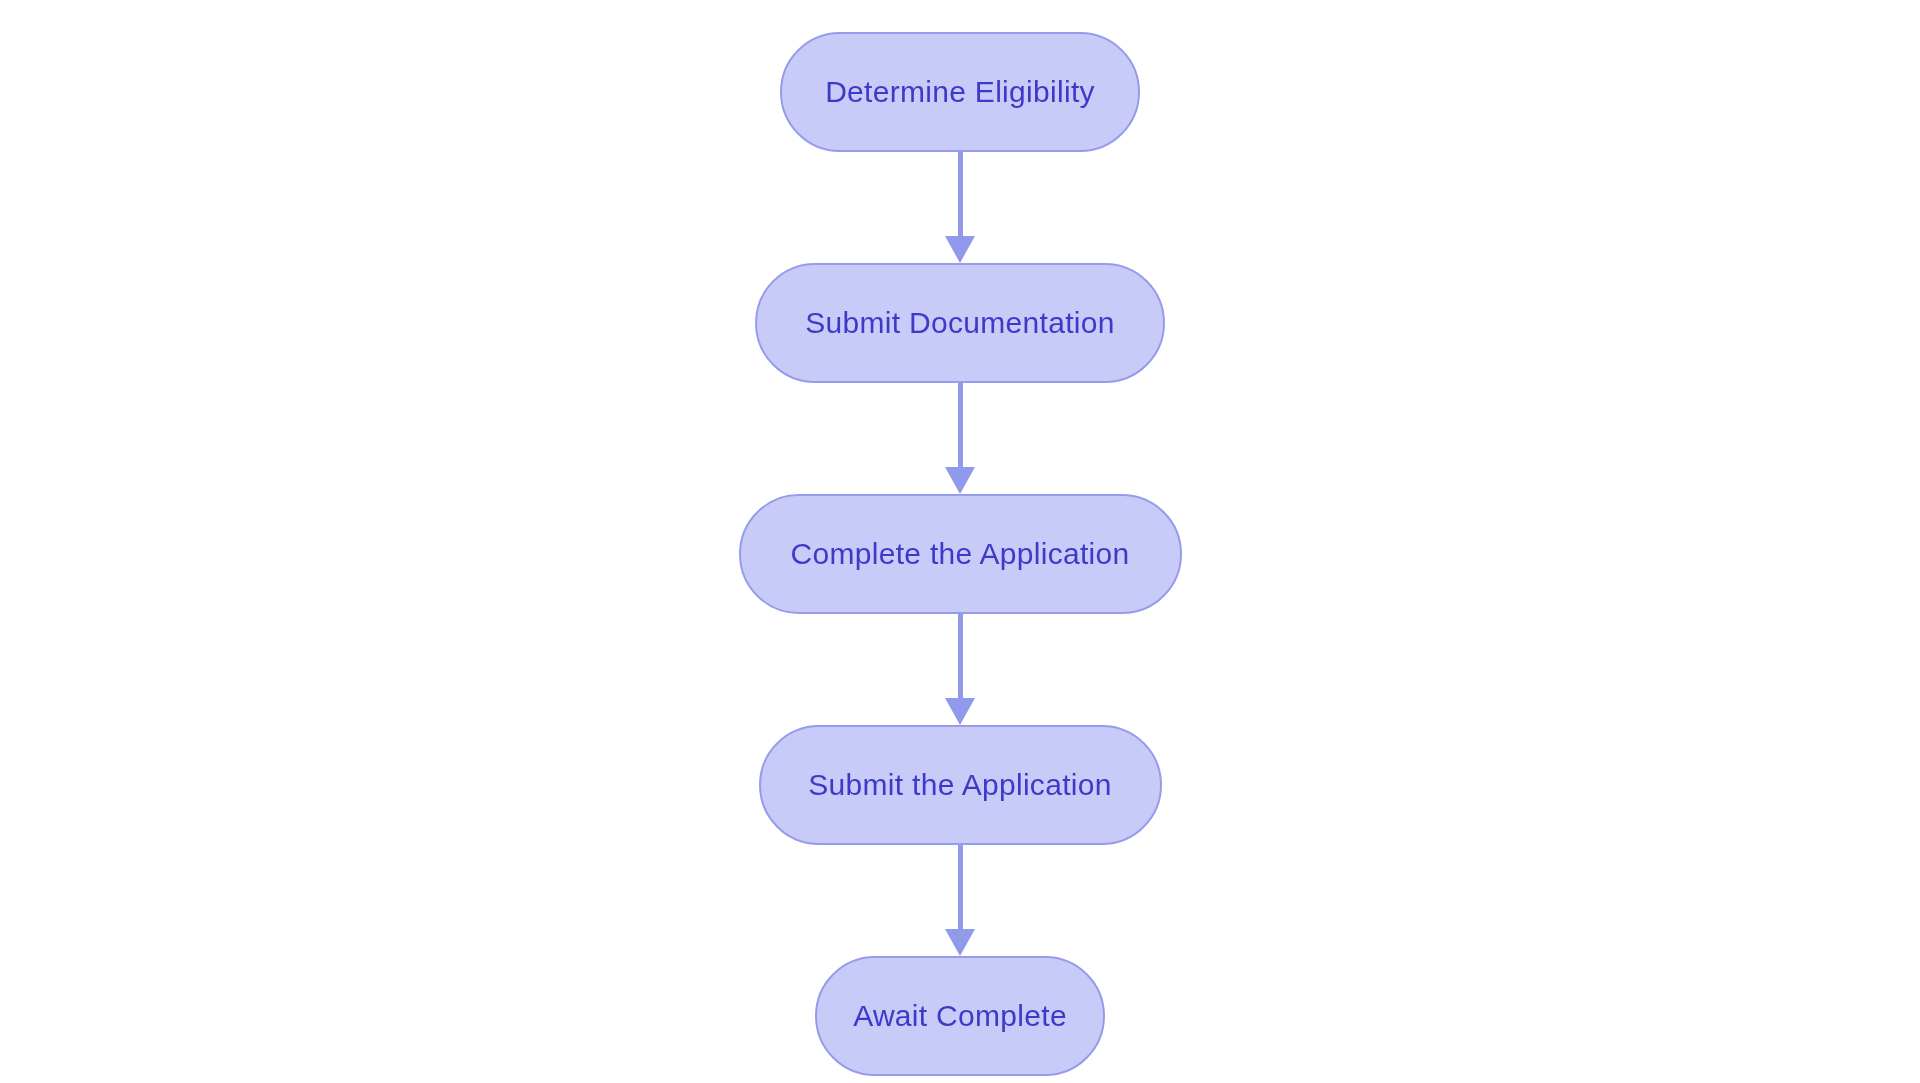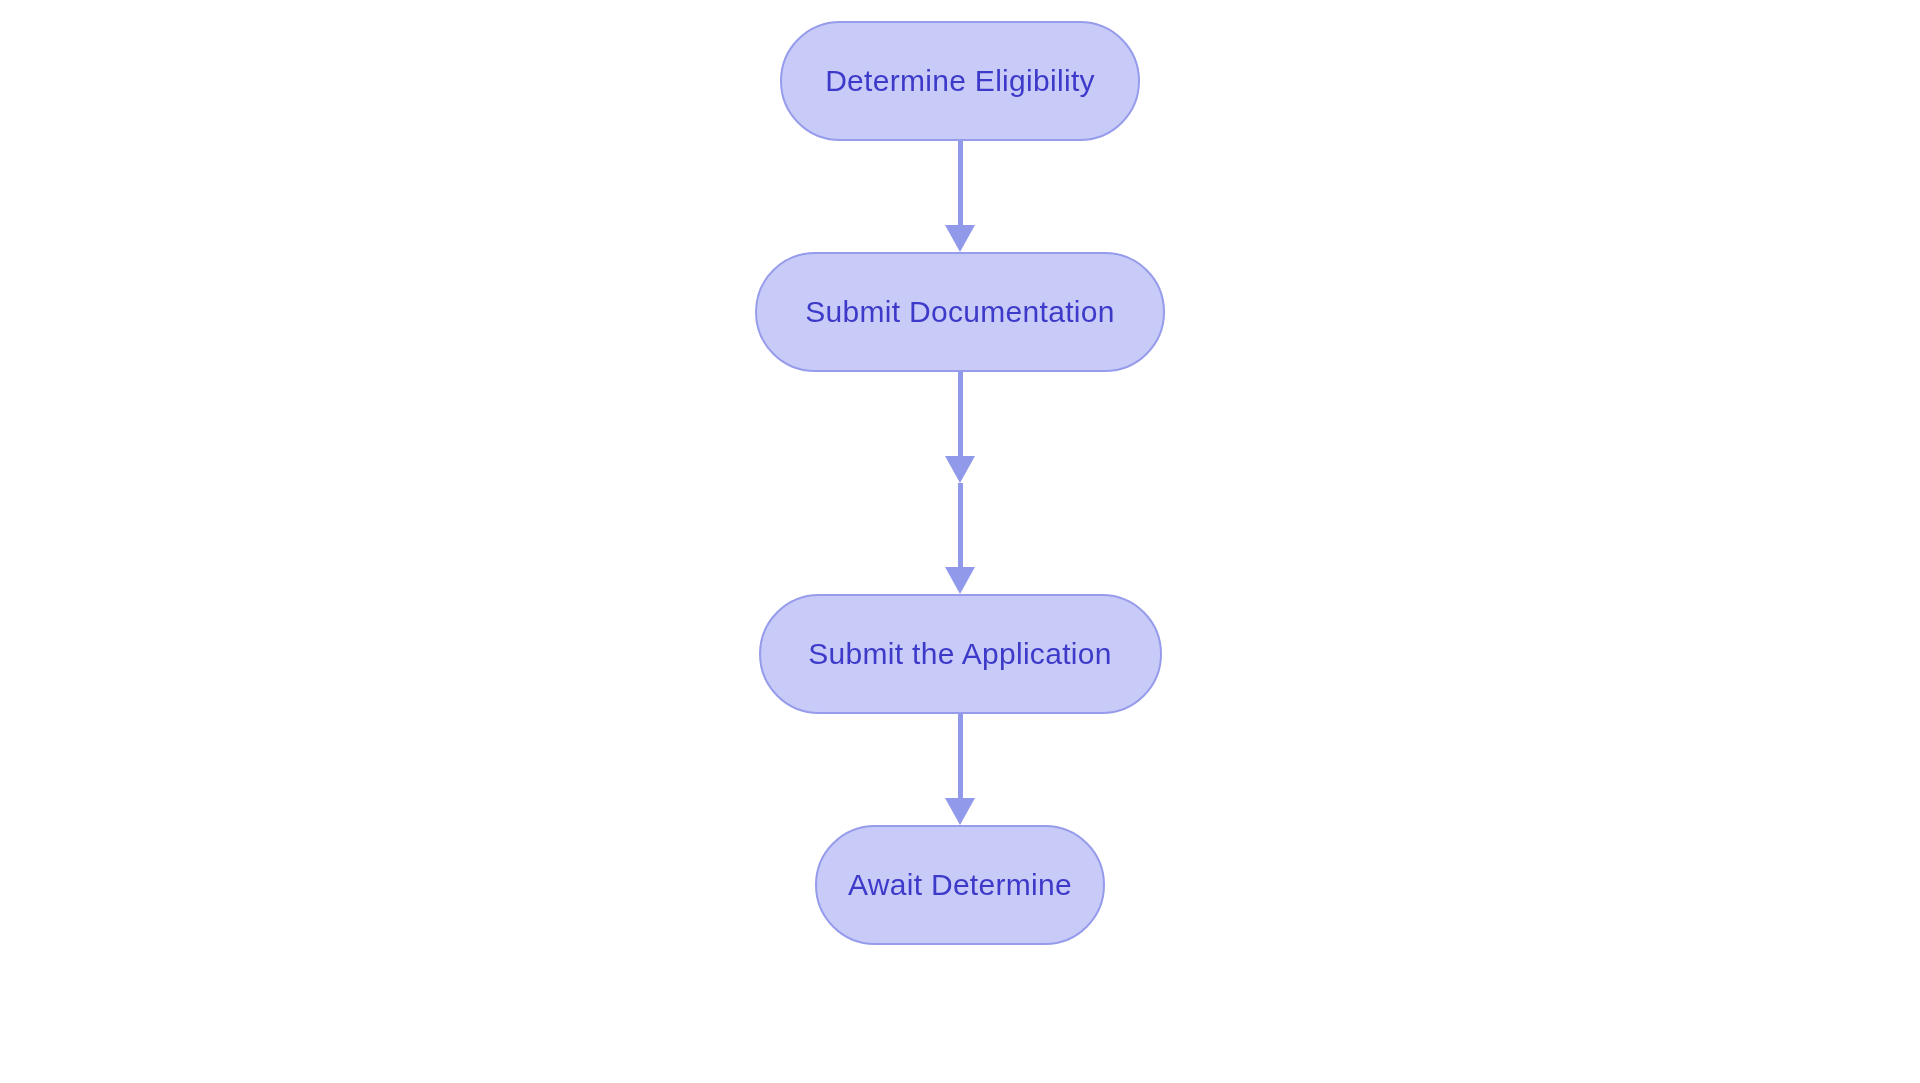--- a/index.html
+++ b/index.html
@@ -11,21 +11,21 @@
     position: relative;
     width: 1920px;
     height: 1083px;
     background: #ffffff;
     overflow: hidden;
     font-family: "Liberation Sans", sans-serif;
   }
   .flow {
     position: absolute;
     left: 0;
-    top: 4px;
+    top: 15px;
     width: 100%;
     padding-top: 17px;
     display: flex;
     flex-direction: column;
     align-items: center;
   }
   .node {
     box-sizing: border-box;
     height: 120px;
     border-radius: 60px;
@@ -85,33 +85,36 @@
 
     <div class="node n2">
       <span>Submit Documentation</span>
     </div>
 
     <div class="arrow">
       <div class="shaft"></div>
       <div class="head"></div>
     </div>
 
+    <div class="node n3">
+      <span>Complete the Application</span>
+    </div>
 
     <div class="arrow">
       <div class="shaft"></div>
       <div class="head"></div>
     </div>
 
     <div class="node n4">
       <span>Submit the Application</span>
     </div>
 
     <div class="arrow">
       <div class="shaft"></div>
       <div class="head"></div>
     </div>
 
     <div class="node n5">
-      <span>Await Determine</span>
+      <span>Await Complete</span>
     </div>
 
   </div>
 </div>
 
 </body></html>

